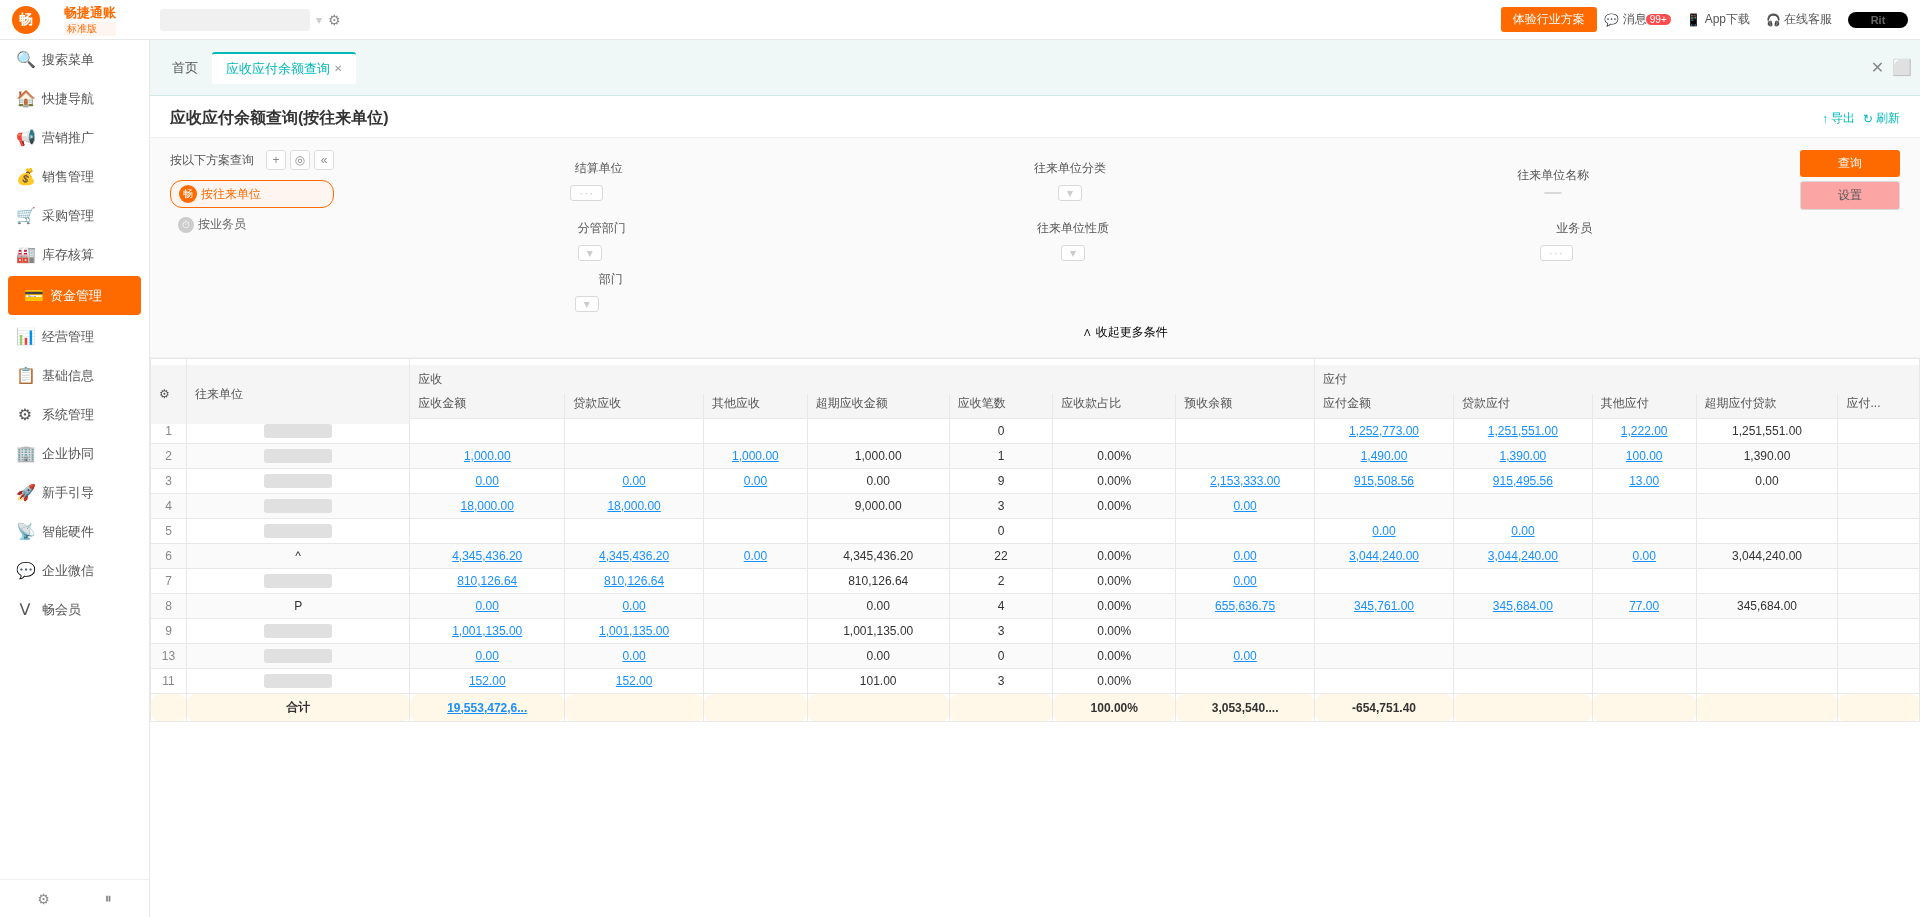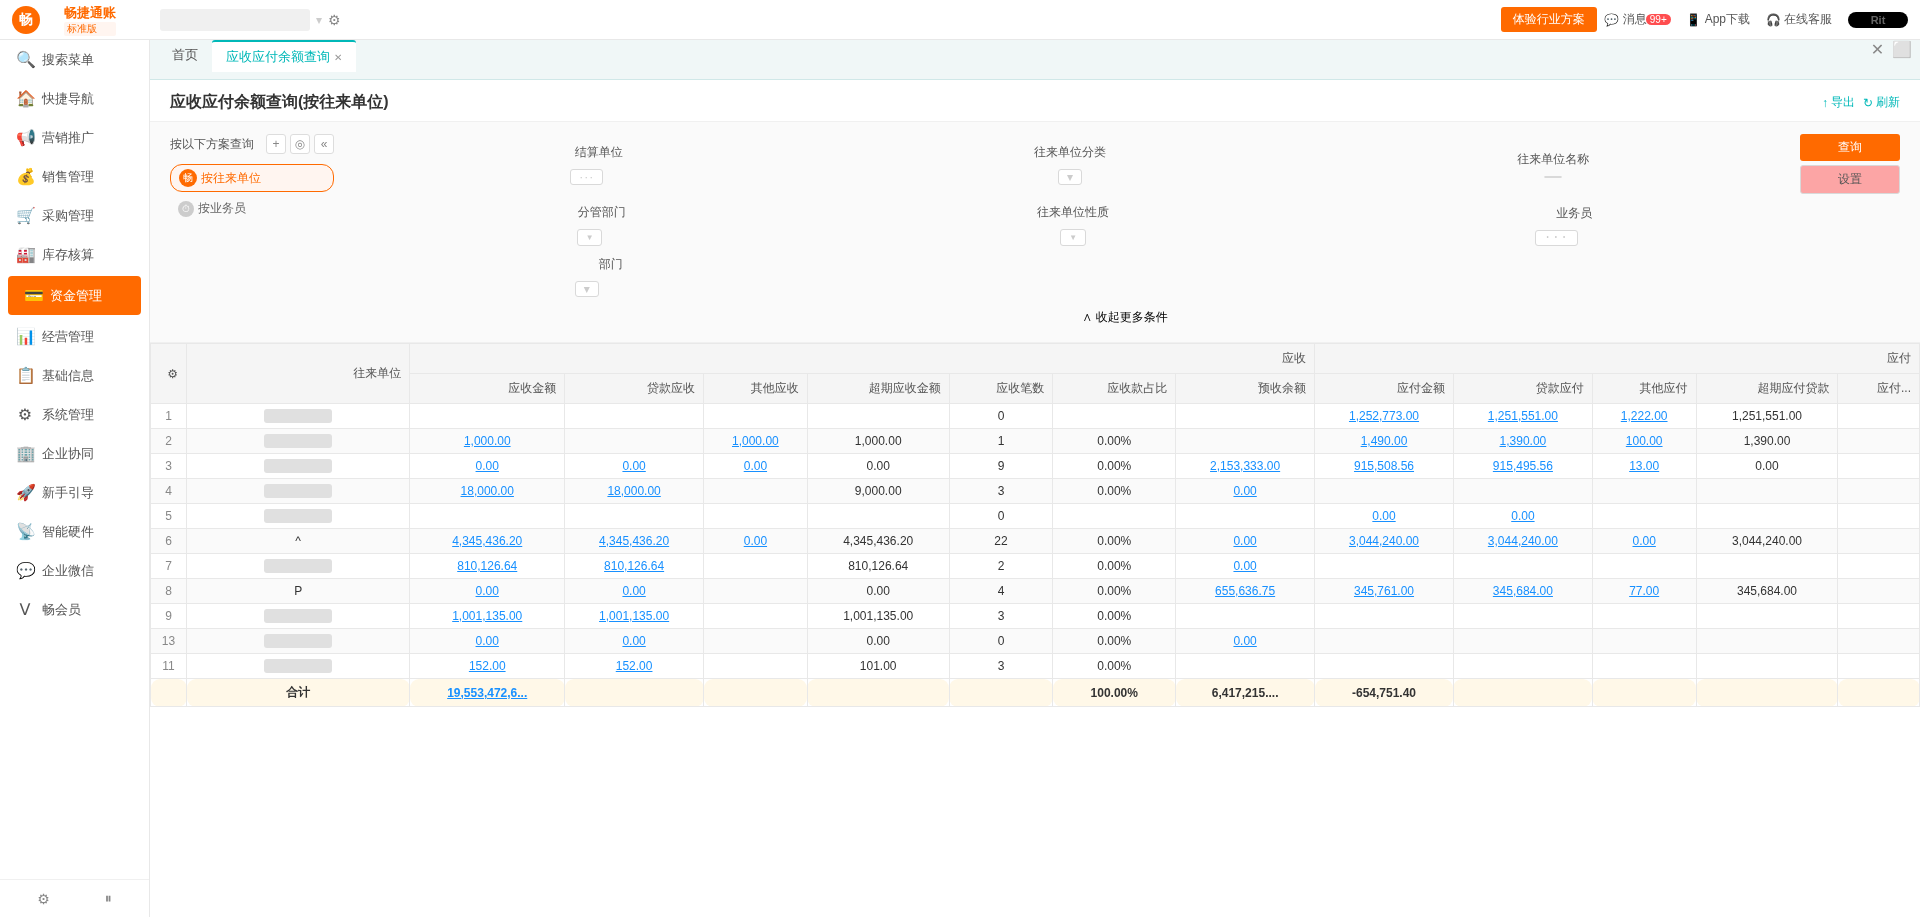--- a/index.html
+++ b/index.html
@@ -22,21 +22,21 @@
     .sidebar-item.active { background: #ff6a00; color: #fff; border-radius: 4px; margin: 2px 8px; }
     .sidebar-item.active .sidebar-icon { color: #fff; }
     .sidebar-icon { font-size: 16px; width: 18px; text-align: center; }
     .sidebar-bottom { margin-top: auto; display: flex; align-items: center; justify-content: space-around; padding: 10px; border-top: 1px solid #f0f0f0; }
     .sidebar-bottom-item { color: #888; cursor: pointer; font-size: 14px; }
 
     
     .main { flex: 1; display: flex; flex-direction: column; overflow: hidden; }
     
     
-    .tab-bar { height: 40px; background: #f0f7f7; border-bottom: 1px solid #d0e8e8; display: flex; align-items: flex-start; padding: 0 8px; }
+    .tab-bar { height: 56px; background: #f0f7f7; border-bottom: 1px solid #d0e8e8; display: flex; align-items: center; padding: 0 8px; }
     .tab-item { padding: 6px 14px; cursor: pointer; color: #555; border-radius: 3px 3px 0 0; font-size: 13px; display: flex; align-items: center; gap: 4px; }
     .tab-item.home { color: #555; }
     .tab-item.active { background: #fff; color: #00b8b8; border-top: 2px solid #00b8b8; }
     .tab-close { font-size: 10px; color: #999; cursor: pointer; }
     .tab-bar-actions { margin-left: auto; display: flex; gap: 8px; }
     .tab-bar-icon { color: #888; cursor: pointer; font-size: 16px; }
 
     
     .page { flex: 1; background: #fff; overflow: auto; display: flex; flex-direction: column; }
     
@@ -64,21 +64,21 @@
     .filter-input-arrow { color: #ccc; }
     
     .filter-collapse { text-align: center; padding: 4px; color: #000000; font-size: 12px; cursor: pointer; }
     .query-btn { padding: 5px 16px; border: none; border-radius: 3px; cursor: pointer; font-size: 12px; }
     .query-btn-primary { background: #ff6a00; color: #fff; }
     .query-btn-default { background: #fca5a5; border: 1px solid #d9d9d9; color: #555; }
 
     
     .table-area { flex: 1; overflow: auto; padding: 0 0 8px; }
     .data-table { width: 100%; border-collapse: collapse; font-size: 12px; }
-    .data-table th { background: #f5f5f5; border: 1px solid #e8e8e8; padding: 6px 8px; text-align: right; color: #555; font-weight: normal; position: sticky; top: 0; z-index: 1; white-space: nowrap; }
+    .data-table th { background: #f5f5f5; border: 1px solid #e8e8e8; padding: 6px 8px; text-align: left; color: #555; font-weight: normal; position: sticky; top: 6px; z-index: 1; white-space: nowrap; }
     .data-table td { border: 1px solid #e8e8e8; padding: 5px 8px; text-align: center; color: #333; white-space: nowrap; }
     .data-table tr:nth-child(even) td { background: #fafafa; }
     .data-table .link { color: #1890ff; text-decoration: underline; cursor: pointer; }
     .data-table .row-num { color: #888; }
     .th-group { background: #e8f5f5; color: #00b8b8; font-weight: bold; }
     .th-sub { background: #f5f5f5; }
     .tfoot-row td { background: #fff8e8; font-weight: bold; border-radius: 9px; }
     
     .blurred { background: #e0e0e0; border-radius: 3px; color: transparent; user-select: none; display: inline-block; min-width: 60px; }
 
@@ -271,21 +271,21 @@
                   <span></span>
                 </div>
               </div>
 
               <div style="display:flex;flex-direction:column;gap:4px;">
                 <button class="query-btn query-btn-primary">查询</button>
                 <button class="query-btn query-btn-default">设置</button>
               </div>
             </div>
 
-            <div style="display:grid;grid-template-columns:1fr 1fr 1fr 100px;gap:4px;margin-bottom:10px;align-items:center;font-family:Liberation Mono, monospace;">
+            <div style="display:grid;grid-template-columns:1fr 1fr 1fr 100px;gap:4px;margin-bottom:10px;align-items:center;">
               <div class="filter-field">
                 <span class="filter-label">分管部门</span>
                 <div class="filter-input">
                   <span></span>
                   <span class="filter-input-arrow">▾</span>
                 </div>
               </div>
               <div class="filter-field">
                 <span class="filter-label">往来单位性质</span>
                 <div class="filter-input">
@@ -530,21 +530,21 @@
           <tfoot>
             <tr class="tfoot-row">
               <td></td>
               <td>合计</td>
               <td><span class="link">19,553,472,6...</span></td>
               <td></td>
               <td></td>
               <td></td>
               <td></td>
               <td>100.00%</td>
-              <td>6,417,215....</td>
+              <td>3,053,540....</td>
               <td>-654,751.40</td>
               <td></td>
               <td></td>
               <td></td>
               <td></td>
             </tr>
           </tfoot>
         </table>
       </div>
 

